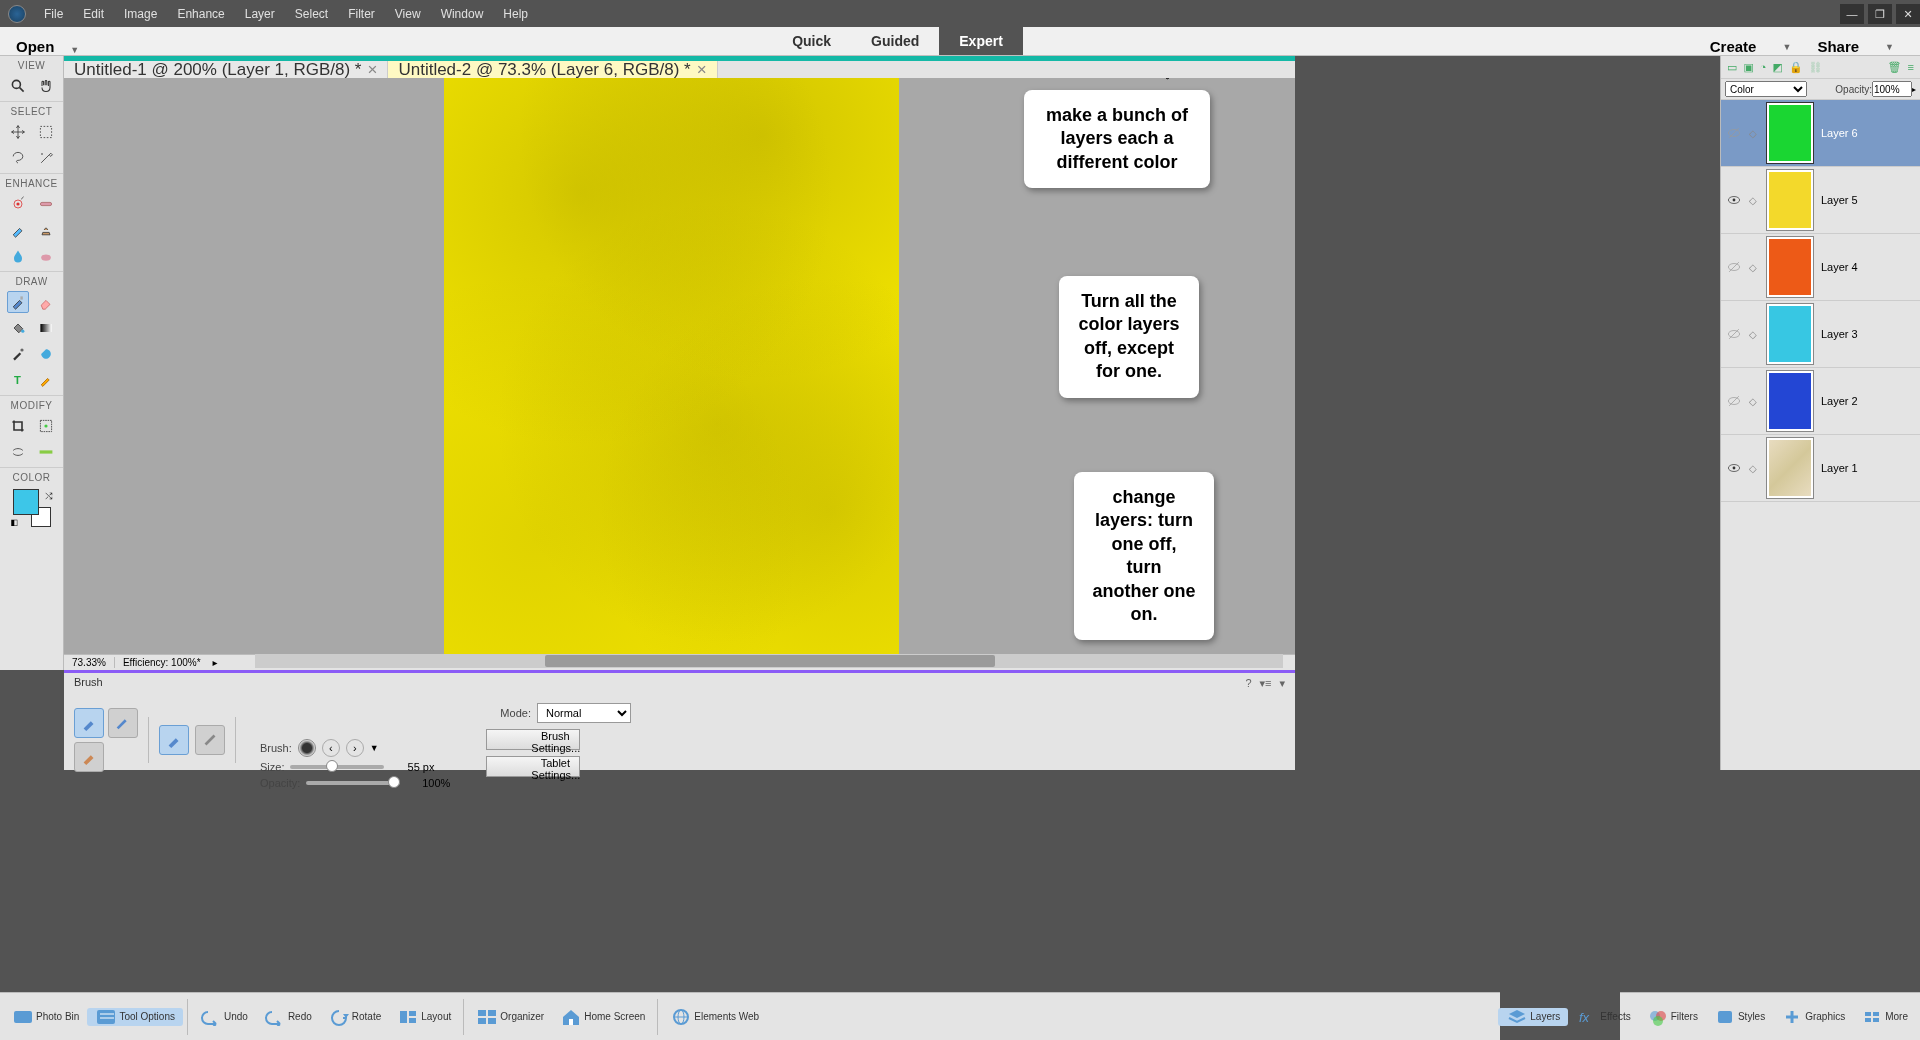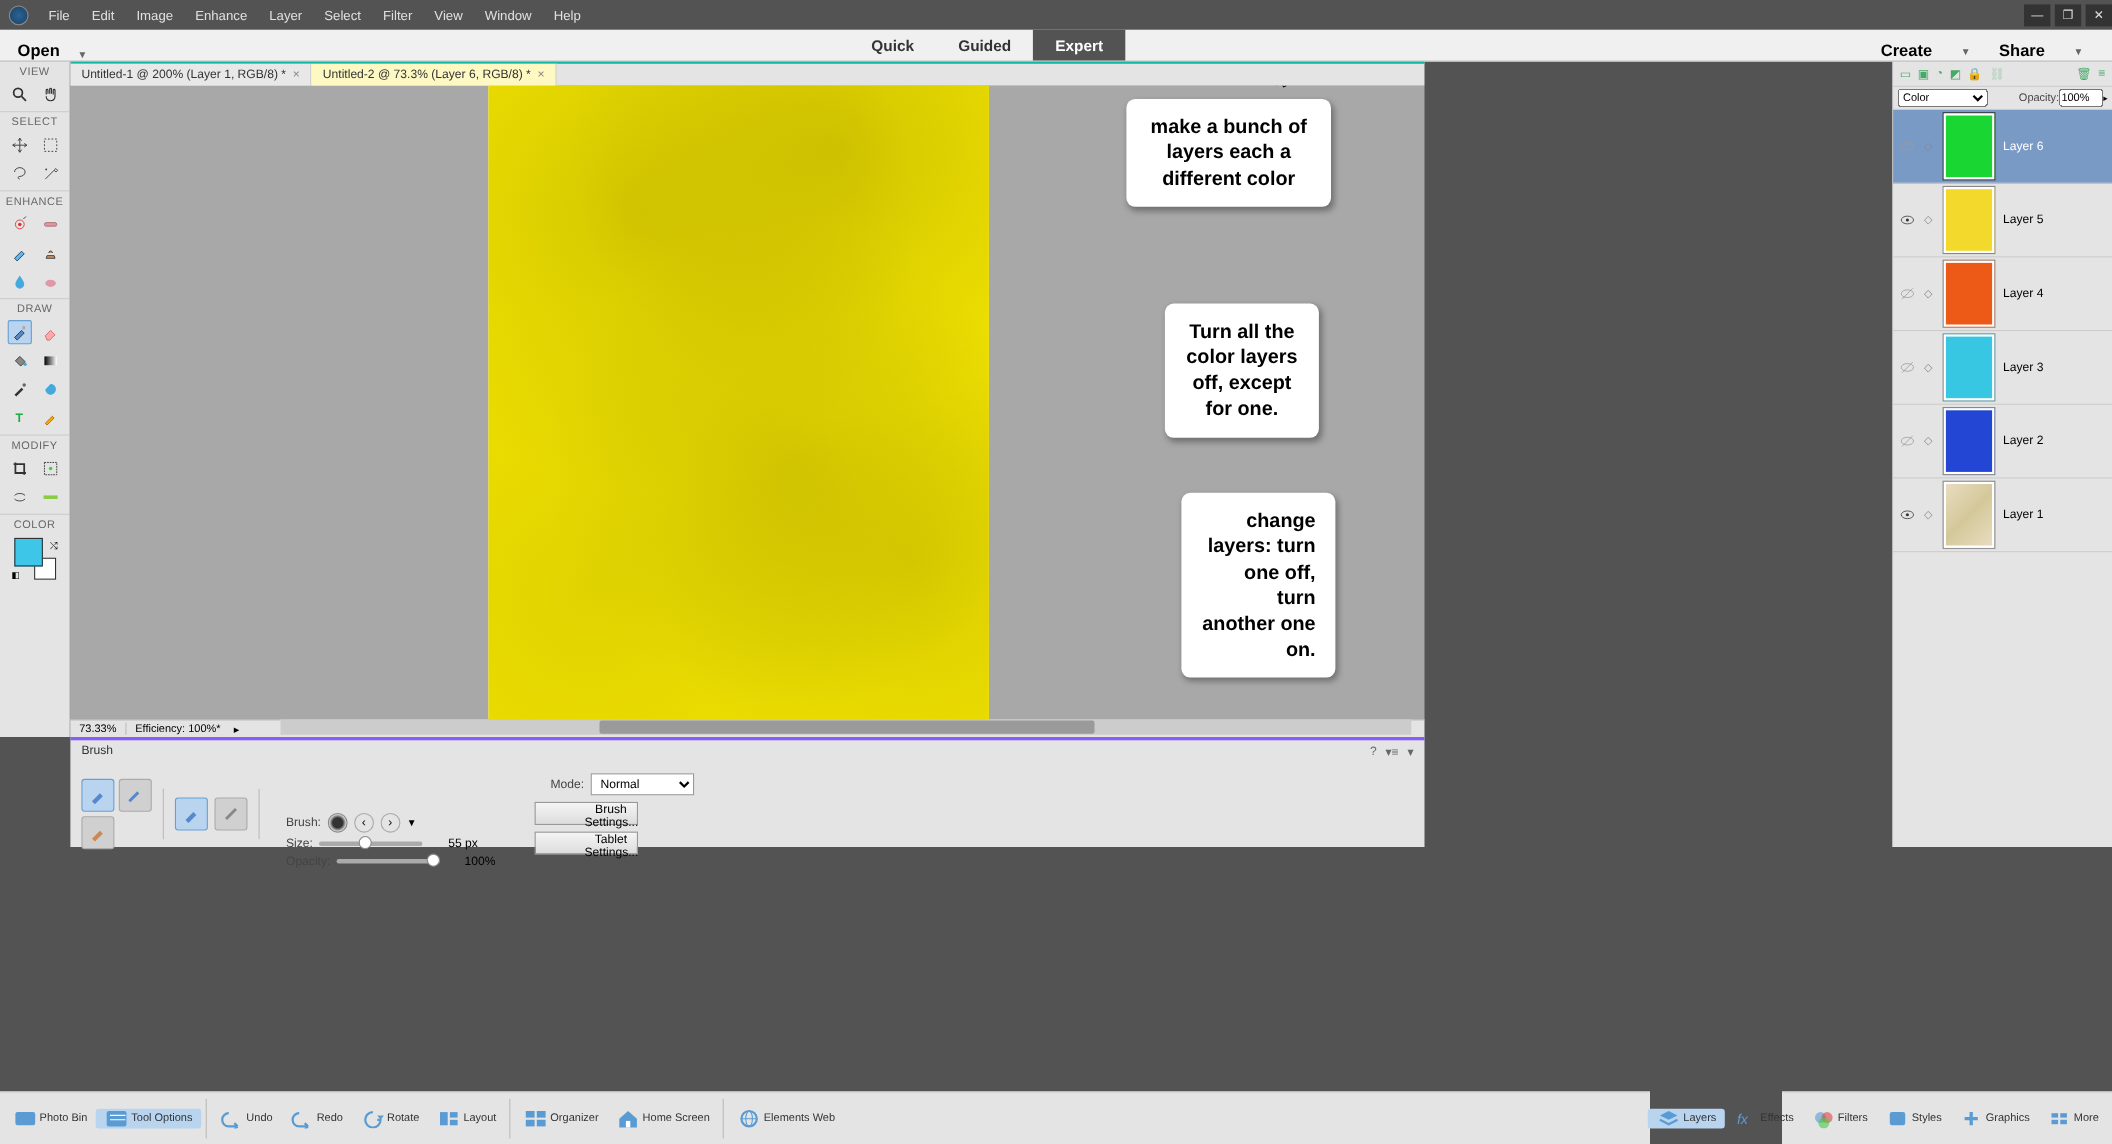--- a/index.html
+++ b/index.html
@@ -16,21 +16,21 @@
 .topbar { height: 29px; background: #f0f0f0; border-bottom: 1px solid #c0c0c0; display: flex; align-items: flex-end; font-size: 14px; }
 .topbar .open { padding: 0 10px 0 16px; font-weight: 700; font-size:15px;}
 .topbar .chev { font-size: 9px; color:#666; padding:0 6px;}
 .topbar .center { flex: 1; display: flex; justify-content: center; gap: 0; }
 .topbar .mode { padding: 6px 20px; font-weight: 700; color:#333;}
 .topbar .mode.active { background: #535353; color: #fff; }
 .topbar .right { display: flex; align-items: center; padding-right: 20px; gap: 20px; }
 .topbar .rb { font-weight: 700; font-size:15px;}
 
 
-.tabbar { position:absolute; top:56px; left:64px; height:22px; background:#e4e4e4; display:flex; font-size:11px; width: 1231px; border-top:2px solid #14b8a6;}
+.tabbar { position:absolute; top:56px; left:64px; height:22px; background:#e4e4e4; display:flex; font-size:17px; width: 1231px; border-top:5px solid #14b8a6;}
 .tab { padding: 3px 10px; border-right:1px solid #ccc; color:#333; background:#e8e8e8; display:flex; align-items:center; gap:6px;}
 .tab.active { background:#fef9c3;}
 .tab .x { color:#888; cursor:pointer;}
 
 
 .leftcol { position: absolute; top: 56px; left: 0; width: 64px; height: 614px; background: #e4e4e4; border-right:1px solid #bbb; display:flex; flex-direction:column; align-items:center; font-size:10px; }
 .leftcol .sec { color:#666; font-size:10px; letter-spacing:.5px; padding:4px 0 2px; width:100%; text-align:center; border-top:1px solid #ccc; margin-top:2px;}
 .leftcol .sec:first-child{border-top:none; margin-top:0;}
 .leftcol .trow { display:flex; gap:6px; padding:2px 0;}
 .tbtn { width:22px; height:22px; display:flex; align-items:center; justify-content:center; border-radius:2px; }
@@ -48,21 +48,21 @@
     radial-gradient(circle at 30% 20%, rgba(160,150,0,.35), transparent 45%),
     radial-gradient(circle at 70% 10%, rgba(140,130,0,.3), transparent 40%),
     radial-gradient(circle at 60% 60%, rgba(150,140,0,.25), transparent 50%),
     radial-gradient(circle at 20% 80%, rgba(160,150,0,.2), transparent 45%),
     radial-gradient(circle at 85% 75%, rgba(150,140,0,.25), transparent 40%),
     linear-gradient(#f0e200,#f0e200);
 }
 .note { position:absolute; background:#fff; border-radius:8px; box-shadow:2px 3px 6px rgba(0,0,0,.35); padding:14px 18px; font-size:18px; font-weight:700; text-align:center; line-height:1.3;}
 .note1{ left:960px; top:12px; width:186px;}
 .note2{ left:995px; top:198px; width:140px;}
-.note3{ left:1010px; top:370px; width:140px;text-align:right;}
+.note3{ left:1010px; top:394px; width:140px;}
 
 
 .canvas-status { position:absolute; top:654px; left:64px; width:1231px; height:16px; background:#e4e4e4; border-top:1px solid #bbb; font-size:10px; display:flex; align-items:center;}
 .canvas-status .zoom{ padding:0 8px; border-right:1px solid #bbb;}
 .canvas-status .eff{ padding:0 8px;}
 .hscroll{ position:absolute; top:654px; left:255px; height:14px; width:1028px; background:#ccc;}
 .hscroll .thumb{ position:absolute; left:290px; width:450px; height:12px; top:1px; background:#9a9a9a; border-radius:2px;}
 
 
 .toolopt { position:absolute; top:670px; left:64px; width:1231px; height:100px; background:#e4e4e4; border-top:3px solid #8b5cf6; font-size:11px;}

